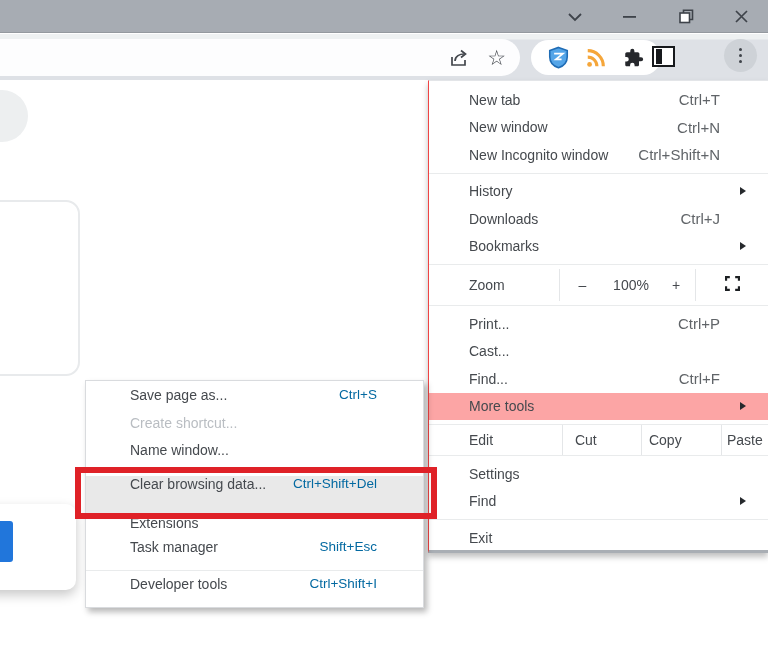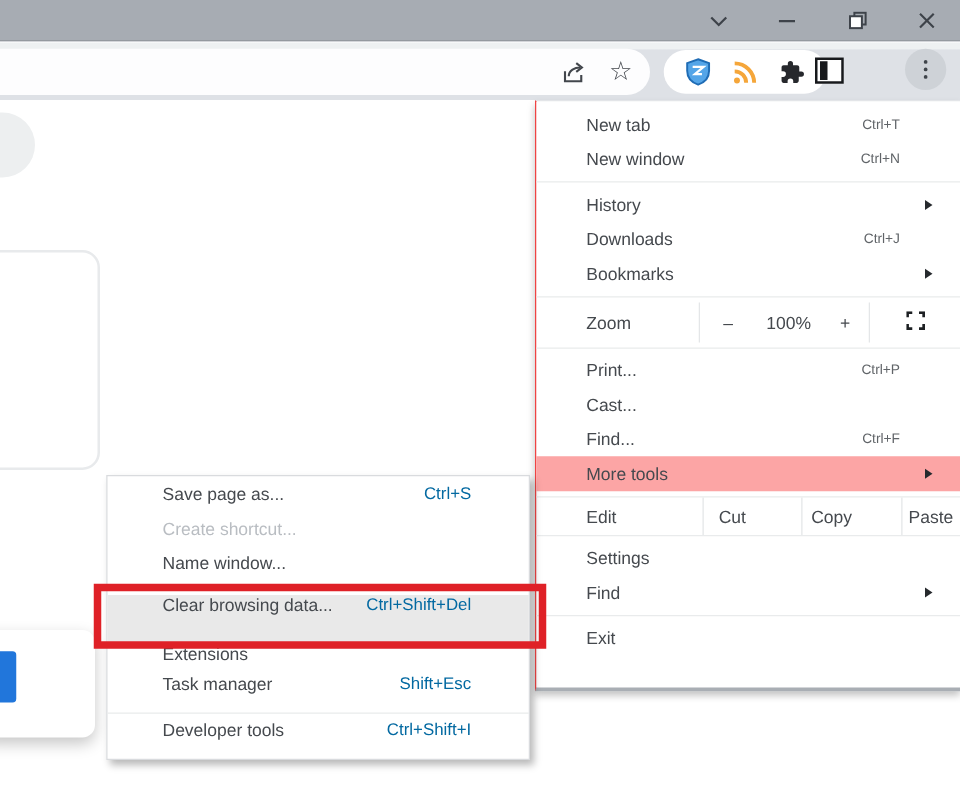--- a/index.html
+++ b/index.html
@@ -42,21 +42,21 @@
     border-radius:10px; background:#fff; box-shadow:0 5px 12px rgba(0,0,0,.22); }
   .deco-blue { position:absolute; left:-8px; top:521px; width:21px; height:41px;
     border-radius:3px; background:#2176db; }
 
   
   .main-menu { position:absolute; left:428px; top:80px; width:340px; height:473px;
     background:#fff; border-left:1px solid #ef4444; border-top:1px solid #e3e5e8;
     border-bottom:3px solid #a9aeb4; box-shadow:0 4px 6px rgba(0,0,0,.25);
     padding-top:5px; font-size:14px; color:#45494e; }
   .mi { height:27.5px; display:flex; align-items:center; padding:0 22px 0 40px; }
-  .mi .sc { margin-left:auto; margin-right:26px; color:#606468; font-size:11px; }
+  .mi .sc { margin-left:auto; margin-right:26px; color:#606468; font-size:15px; }
   .arr { margin-left:auto; width:0; height:0; border-left:6px solid #26292d;
     border-top:4.5px solid transparent; border-bottom:4.5px solid transparent; }
   .hl { background:#fca5a5; }
   .msep { height:1px; background:#e9ebec; margin:4px 0; }
 
   .zoom-row { height:32px; display:flex; align-items:stretch;text-align:center; }
   .z-label { width:130px; display:flex; align-items:center; padding-left:40px; }
   .vdiv { width:1px; background:#e4e6e8; }
   .z-btn { display:flex; align-items:center; justify-content:center; color:#45494e; }
   .z-minus { width:45px; } .z-val { width:52px; } .z-plus { width:38px; }
@@ -167,20 +167,24 @@
   <div class="deco-blue"></div>
 
   <div class="main-menu">
     <div class="mi">
       <span>New tab</span>
       <span class="sc">Ctrl+T</span>
     </div>
     <div class="mi">
       <span>New window</span>
       <span class="sc">Ctrl+N</span>
+    </div>
+    <div class="mi">
+      <span>New Incognito window</span>
+      <span class="sc">Ctrl+Shift+N</span>
     </div>
     <div class="msep"></div>
     <div class="mi">
       <span>History</span>
       <span class="arr"></span>
     </div>
     <div class="mi">
       <span>Downloads</span>
       <span class="sc">Ctrl+J</span>
     </div>

